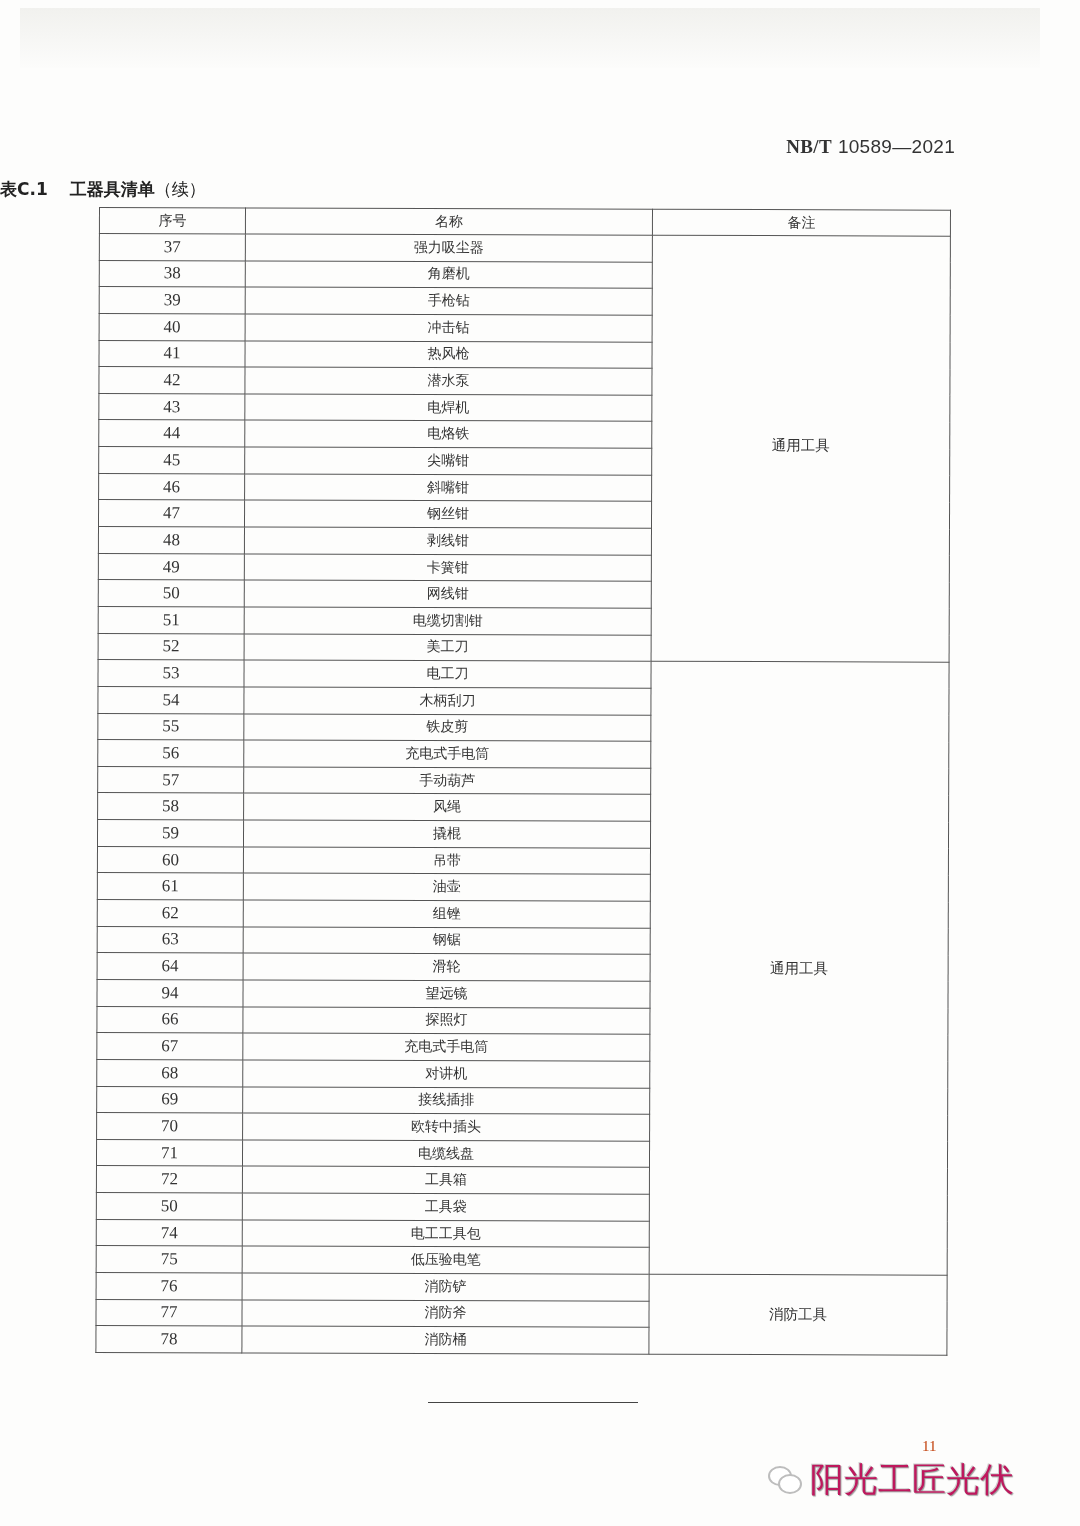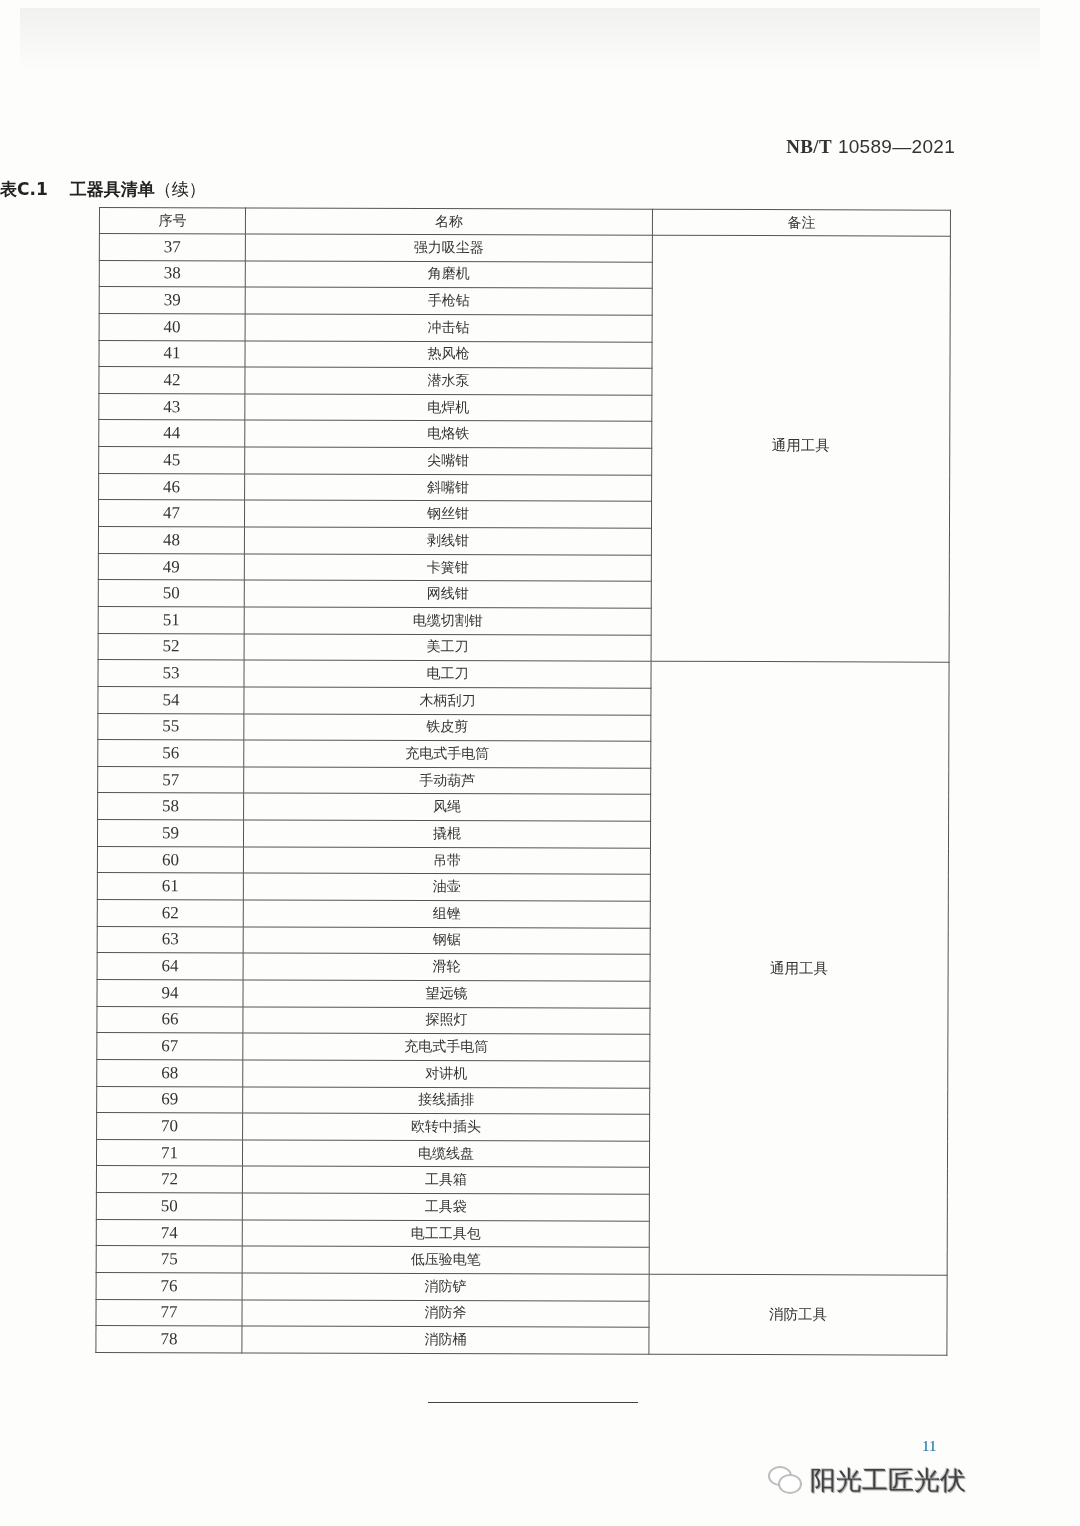--- a/index.html
+++ b/index.html
@@ -47,26 +47,26 @@
   table.tools td.no { width: 145px; font-family: "Liberation Serif", serif; font-size: 17px; }
   table.tools td.name { width: 406px; font-family: "DejaVu Sans", sans-serif; font-size: 14px; }
   table.tools td.remark { font-family: "DejaVu Sans", sans-serif; font-size: 14.5px; vertical-align: middle; }
   table.tools td.remark.general1 { vertical-align: top; padding-top: 200px; }
   .footnote-line {
     position: absolute; left: 428px; top: 1402px; width: 210px; height: 0;
     border-top: 1.4px solid #444;
   }
   .page-number {
     position: absolute; left: 922px; top: 1438px;
-    font-family: "Liberation Serif", serif; font-size: 15px; color: #0369a1;
+    font-family: "Liberation Serif", serif; font-size: 15px; color: #c2410c;
   }
   .watermark {
     position: absolute; left: 768px; top: 1460px; height: 40px;
     display: flex; align-items: center; gap: 8px;
-    color: #404040; font-family: "DejaVu Sans", sans-serif; font-size: 26px;
+    color: #be185d; font-family: "DejaVu Sans", sans-serif; font-size: 34px;
     text-shadow: 1px 1px 1px #9a9a9a, -1px -1px 0 #cfcfcf;
   }
   .watermark .wechat-icon {
     width: 34px; height: 28px; position: relative;
   }
   .watermark .wechat-icon .b1, .watermark .wechat-icon .b2 {
     position: absolute; border: 2px solid #bdbdbd; border-radius: 50%; background: #fff;
   }
   .watermark .wechat-icon .b1 { left: 0; top: 0; width: 20px; height: 16px; }
   .watermark .wechat-icon .b2 { left: 10px; top: 8px; width: 20px; height: 16px; }

